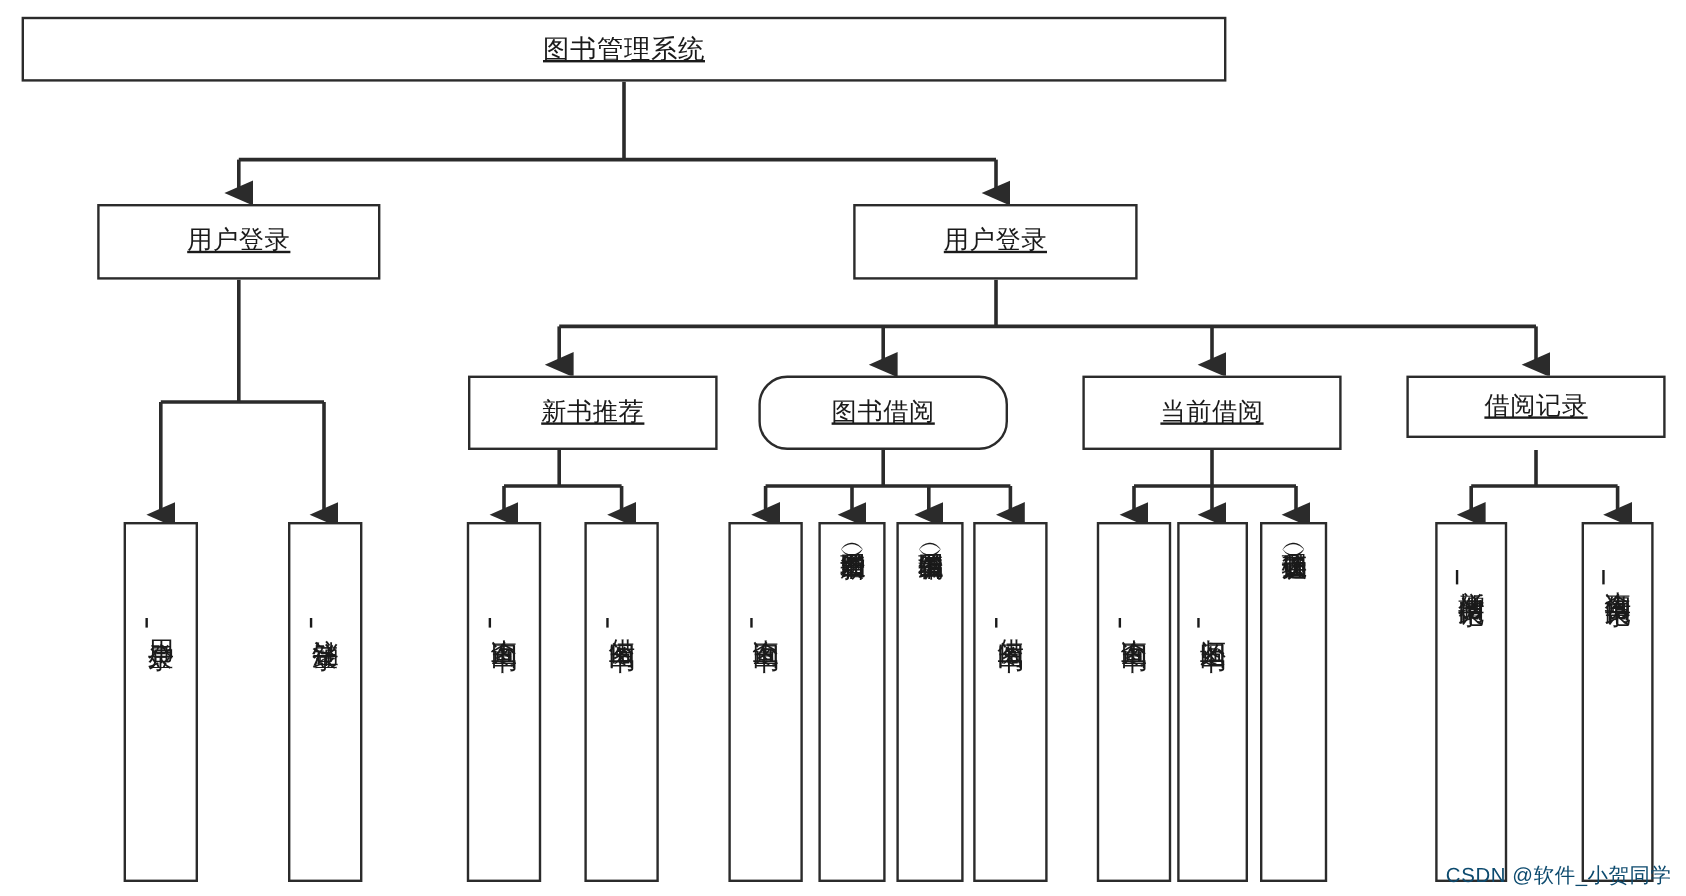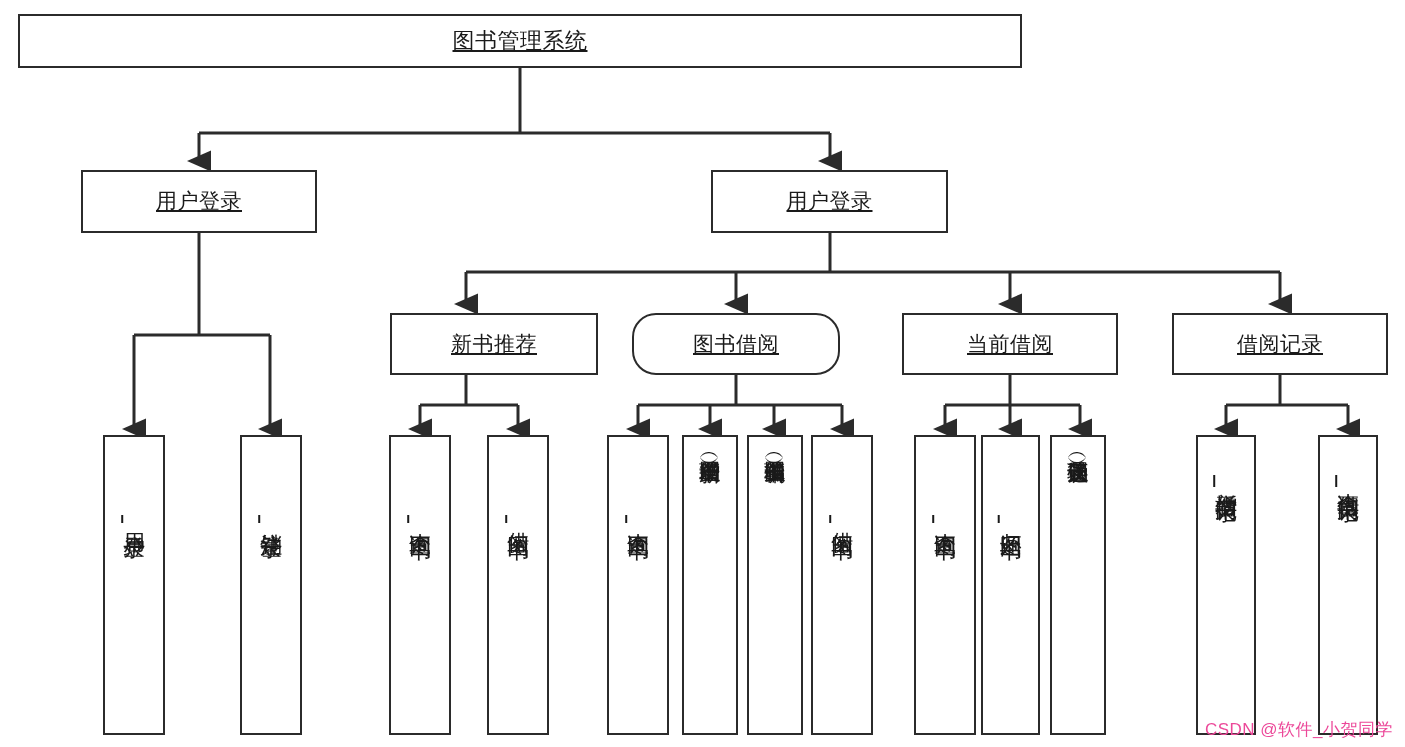--- a/index.html
+++ b/index.html
@@ -65,21 +65,21 @@
   }
   .node.v.tall .node-label {
     font-size: 21px;
     letter-spacing: 0px;
   }
   .watermark {
     position: absolute;
     right: 12px;
     bottom: 6px;
     font-size: 17px;
-    color: #ec4899;
+    color: #0c4a6e;
     letter-spacing: 0.5px;
     white-space: nowrap;
   }
 </style>
 </head>
 <body>
 
 <div id="canvas">
 
   <svg class="connectors" viewBox="0 0 1405 747" xmlns="http://www.w3.org/2000/svg">
@@ -145,21 +145,21 @@
 
   <div class="node h" style="left:362px; top:313px; width:208px; height:62px;margin-left:28px;">
     <span class="node-label">新书推荐</span>
   </div>
   <div class="node h" style="left:632px; top:313px; width:208px; height:62px;border-radius:24px;">
     <span class="node-label">图书借阅</span>
   </div>
   <div class="node h" style="left:902px; top:313px; width:216px; height:62px;">
     <span class="node-label">当前借阅</span>
   </div>
-  <div class="node h" style="left:1172px; top:313px; width:216px; height:62px;">
+  <div class="node h" style="left:1172px; top:313px; width:216px; height:52px;">
     <span class="node-label">借阅记录</span>
   </div>
 
   <div class="node v" style="left:103px; top:435px; width:62px; height:300px; padding-top:78px;">
     <span class="node-label">用户登录</span>
   </div>
   <div class="node v" style="left:240px; top:435px; width:62px; height:300px; padding-top:78px;">
     <span class="node-label">注销登录</span>
   </div>
 

